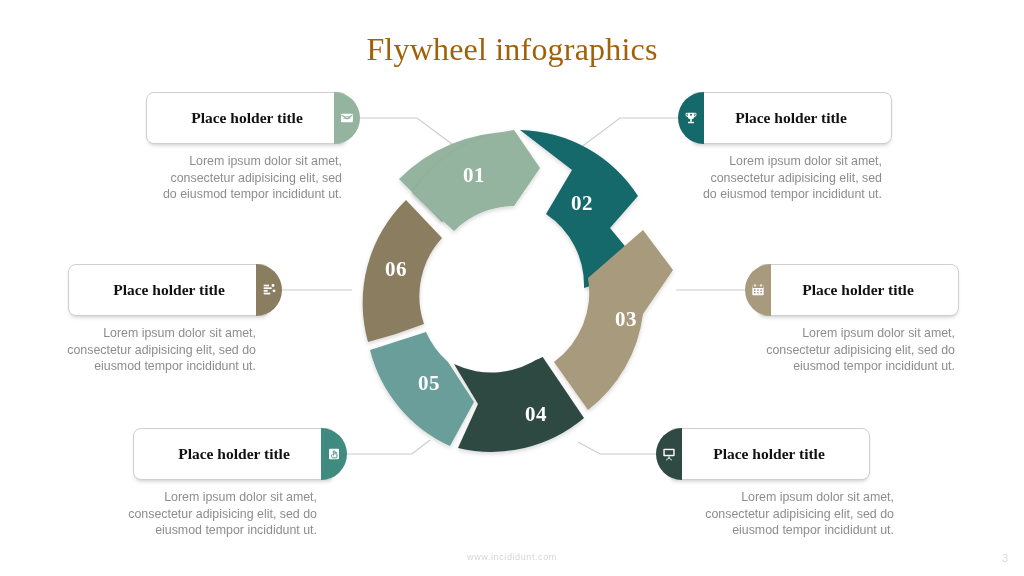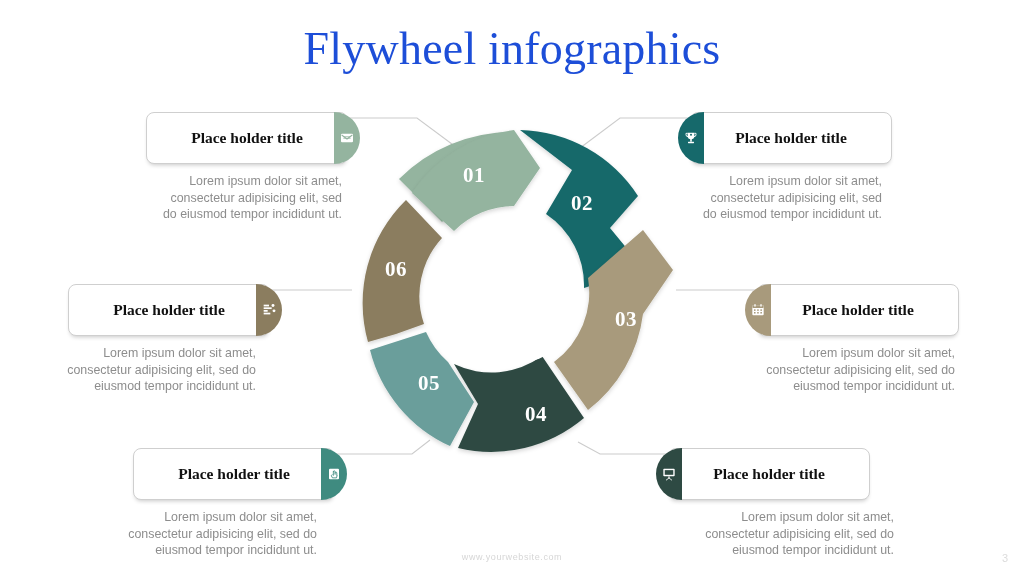--- a/index.html
+++ b/index.html
@@ -6,46 +6,46 @@
   body{
     width:1024px;height:576px;
     background:#ffffff;
     font-family:"Liberation Sans", sans-serif;
     overflow:hidden;position:relative;
   }
   .slide{position:absolute;inset:0;background:#fff;}
 
   
   .title{
-    position:absolute;left:0;right:0;top:24px;
+    position:absolute;left:0;right:0;top:32px;
     text-align:center;
     font-family:"Liberation Serif", serif;
-    font-size:46px;line-height:1.1;
-    color:#1d4ed8;font-weight:400;
+    font-size:32px;line-height:1.1;
+    color:#a16207;font-weight:400;
     letter-spacing:.2px;
   }
 
   
   .wheel{
     position:absolute;
     left:338px;top:118px;
     width:348px;height:348px;
   }
   .wheel svg{display:block;width:348px;height:348px;}
   .seg-num{
     font-family:"Liberation Serif", serif;
     font-weight:700;font-size:21px;fill:#ffffff;
     letter-spacing:.5px;
   }
 
   
   .lines{position:absolute;left:0;top:0;width:1024px;height:576px;pointer-events:none;}
 
   
-  .callout{position:absolute;margin-top:20px;}
+  .callout{position:absolute;}
   .card{
     position:relative;
     box-sizing:border-box;
     height:52px;
     border:1px solid #cfcfcf;
     border-radius:8px;
     background:#ffffff;
     box-shadow:0 3px 4px -2px rgba(0,0,0,.22);
     display:flex;align-items:center;
   }
@@ -313,15 +313,15 @@
           <rect x="3.5" y="4" width="17" height="11.5" rx="1.2" fill="#fff"></rect>
           <rect x="5.6" y="6.2" width="12.8" height="7" fill="#2e4a43"></rect>
           <rect x="11.2" y="15.5" width="1.6" height="3" fill="#fff"></rect>
           <path d="M12 18 L8 21 M12 18 L16 21" stroke="#fff" stroke-width="1.3" stroke-linecap="round"></path>
         </svg>
       </span>
     </div>
     <div class="desc">Lorem ipsum dolor sit amet, consectetur  adipisicing elit, sed do eiusmod tempor incididunt ut.</div>
   </div>
 
-  <div class="footer">www.yourwebsite.com</div>
+  <div class="footer">www.incididunt.com</div>
   <div class="pageno">3</div>
 </div>
 
 </body></html>

